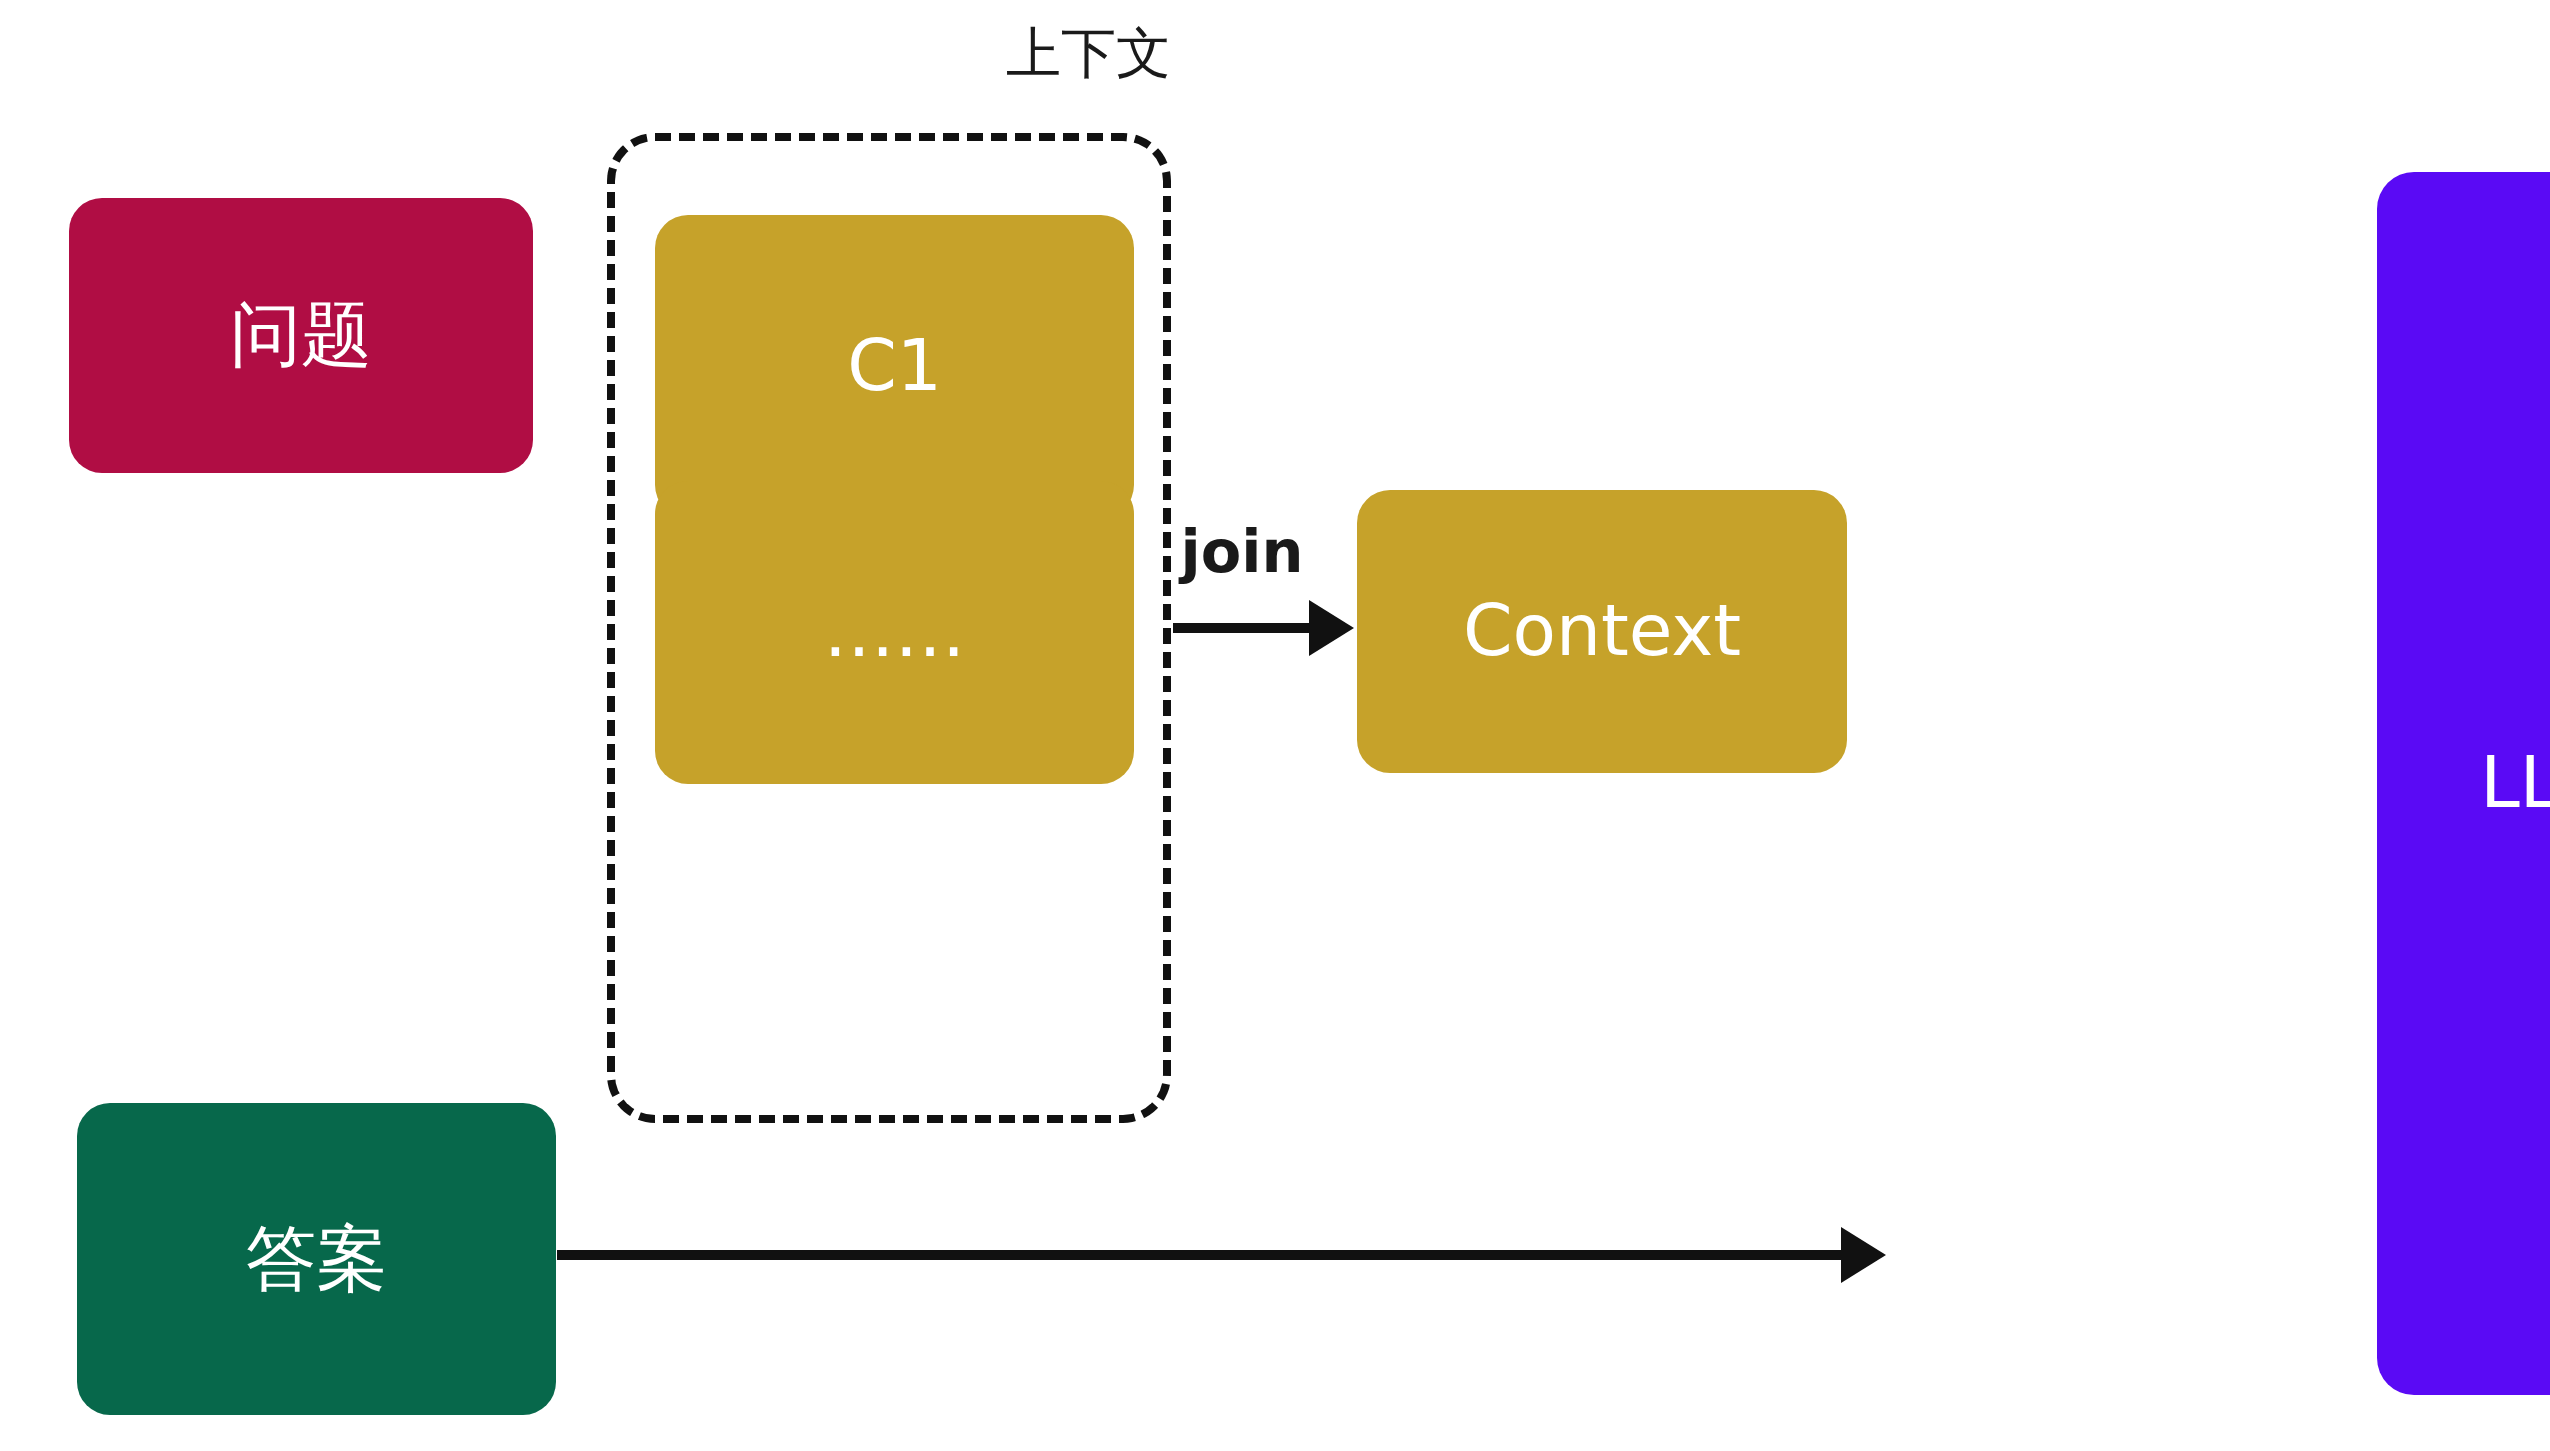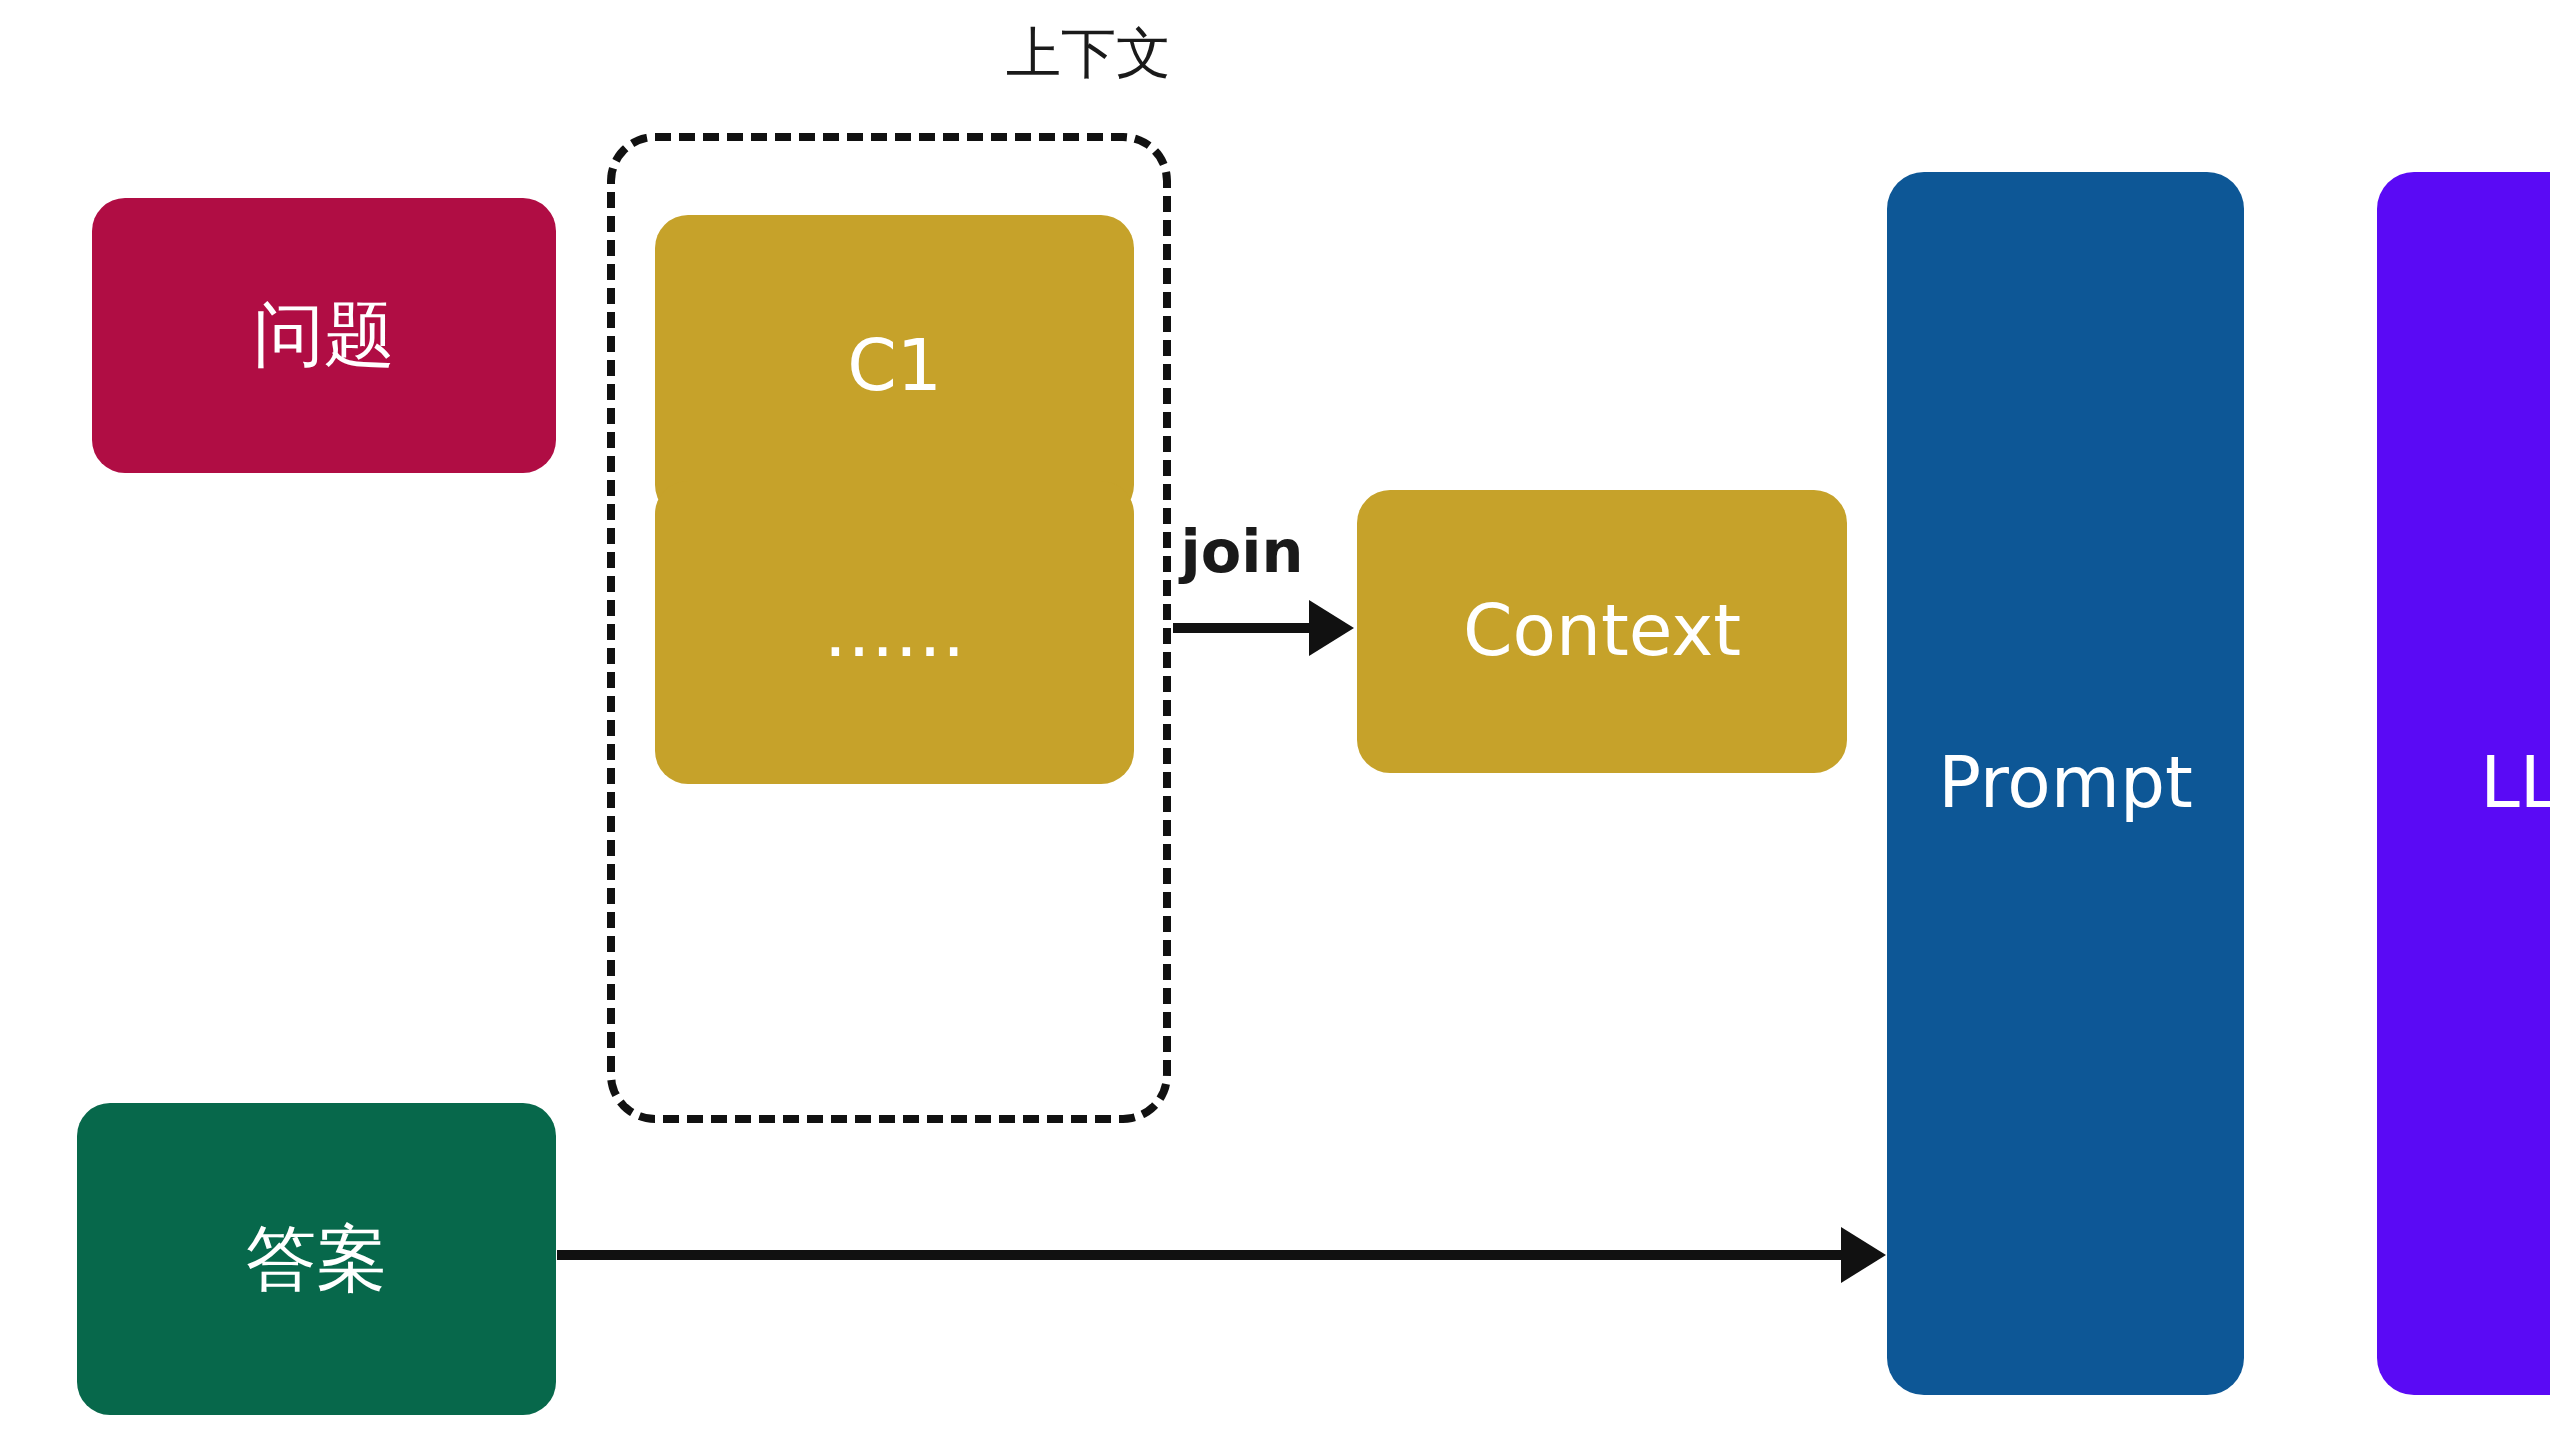--- a/index.html
+++ b/index.html
@@ -68,21 +68,21 @@
     line-height: 1.1;
     white-space: nowrap;
     font-weight: bold;
   }
 </style>
 </head>
 <body>
 
 <div id="canvas">
 
-  <div class="node" style="left: 69px; top: 198px; width: 464px; height: 275px; background: rgb(176, 13, 68); margin-left: 23px;">
+  <div class="node" style="left: 69px; top: 198px; width: 464px; height: 275px; background: rgb(176, 13, 68);">
     <span class="node-label">问题</span>
   </div>
 
   <div class="group-label" style="left:607px; top:23px; width:564px;">上下文</div>
   <div class="group" style="left:607px; top:133px; width:564px; height:990px;"></div>
 
   <div class="node" style="left: 655px; top: 167px; width: 479px; height: 303px; background: rgb(198, 162, 42); margin-top: 48px;">
     <span class="node-label">C1</span>
   </div>
 
@@ -92,23 +92,20 @@
 
 
   <div class="edge-label" style="left:1168px; top:520px; width:148px;">join</div>
   <div class="edge-line" style="left:1173px; top:623px; width:139px;"></div>
   <div class="edge-head" style="left:1309px; top:600px;"></div>
 
   <div class="node" style="left: 1357px; top: 490px; width: 490px; height: 283px; background: rgb(198, 162, 42); align-items: center;">
     <span class="node-label">Context</span>
   </div>
 
-  <div class="node tall" style="left: 1887px; top: 172px; width: 357px; height: 1223px; background: rgb(13, 87, 150);">
-    <span class="node-label">Prompt</span>
-  </div>
 
   <div class="node tall" style="left: 2377px; top: 172px; width: 347px; height: 1223px; background: rgb(90, 10, 245);">
     <span class="node-label">LLM</span>
   </div>
 
   <div class="node" style="left: 77px; top: 1103px; width: 479px; height: 312px; background: rgb(7, 104, 75);">
     <span class="node-label">答案</span>
   </div>
 
   <div class="edge-line" style="left:557px; top:1250px; width:1286px;"></div>

